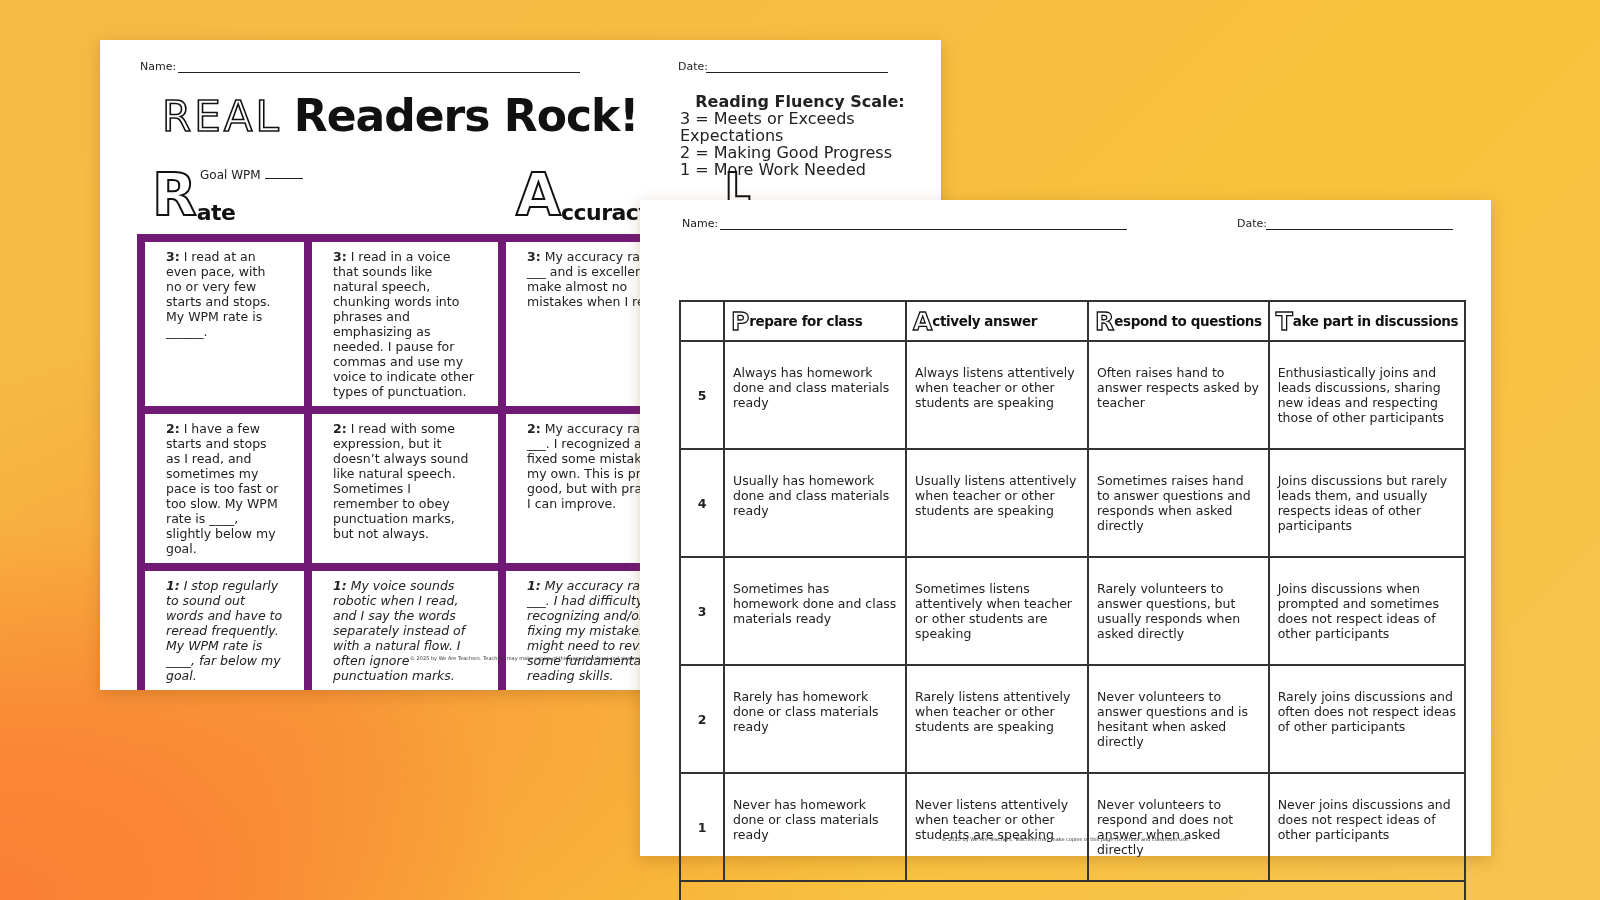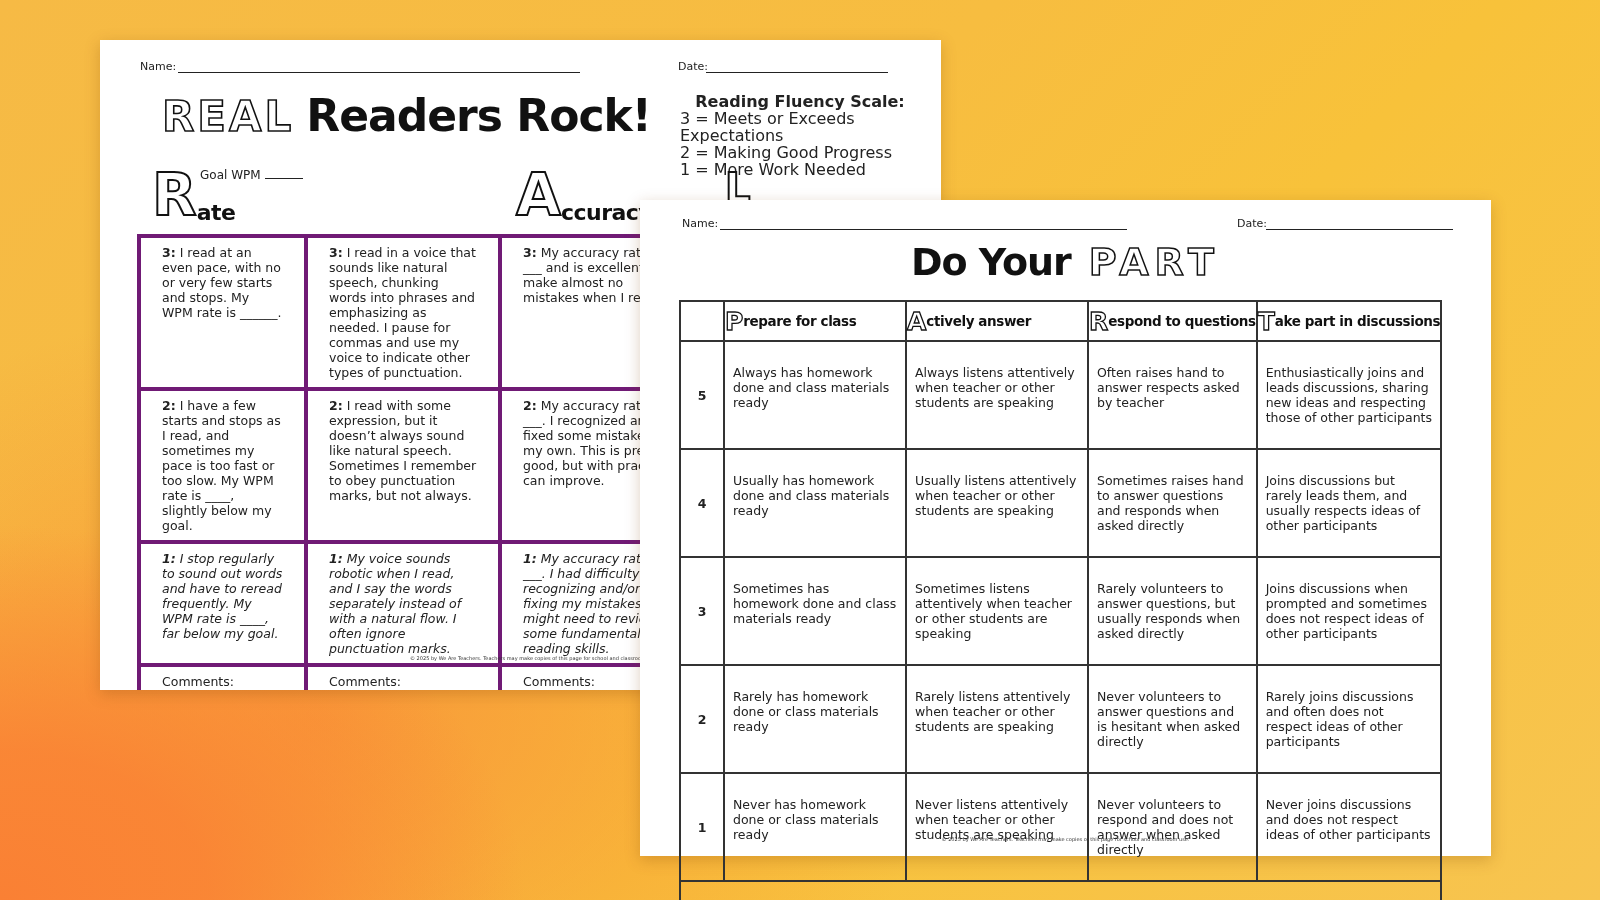--- a/index.html
+++ b/index.html
@@ -16,54 +16,54 @@
   .sheet {
     position: absolute;
     background: #ffffff;
     box-shadow: 0 4px 14px rgba(120, 60, 0, 0.25);
   }
   
   #sheet-real { left: 100px; top: 40px; width: 841px; height: 650px; overflow: hidden; }
   .line-label { position: absolute; font-size: 11px; color: #222; }
   .underline { position: absolute; border-bottom: 1px solid #222; height: 1px; }
   .title-outline {
-    font-family: "DejaVu Sans", sans-serif; font-weight: bold;
+    font-family: "DejaVu Sans", sans-serif; font-weight: normal;
     color: #ffffff;
     -webkit-text-stroke: 1.6px #111;
     letter-spacing: 3px;
   }
   .title-solid { font-family: "DejaVu Sans", sans-serif; font-weight: bold; color: #111; letter-spacing: -1px; }
   #real-title { position: absolute; left: 62px; top: 50px; font-size: 44px; white-space: nowrap; }
   #real-title .title-outline { font-size: 42px; margin-right: 12px; }
   .scale { position: absolute; left: 580px; top: 53px; width: 230px; font-size: 16px; line-height: 17px; color: #222; }
   .scale .scale-head { font-weight: bold; text-align: center; margin-left: 10px; }
   .col-head { position: absolute; top: 125px; white-space: nowrap; }
   .col-head .big { font-size: 58px; font-weight: bold; color: #fff; -webkit-text-stroke: 2px #111; line-height: 60px; vertical-align: bottom; }
   .col-head .rest { font-size: 22px; font-weight: bold; color: #111; vertical-align: bottom; letter-spacing: -0.5px; }
   .goal { position: absolute; left: 100px; top: 128px; font-size: 12px; color: #222; white-space: nowrap; }
   .goal .blank { display: inline-block; width: 38px; border-bottom: 1px solid #222; margin-left: 4px; }
   table.real {
     position: absolute; left: 37px; top: 194px; border-collapse: collapse;
     font-size: 12.5px; line-height: 15px; color: #222;
   }
-  table.real td { border: 4px solid #701a75; vertical-align: top; padding: 7px 21px; }
+  table.real td { border: 8px solid #701a75; vertical-align: top; padding: 7px 21px; }
   table.real td b { font-weight: bold; }
   .foot1 { position: absolute; left: 310px; top: 615px; font-size: 5px; color: #333; white-space: nowrap; }
 
   
   #sheet-part { left: 640px; top: 200px; width: 851px; height: 656px; }
   #part-title { position: absolute; left: 0; right: 0; top: 40px; text-align: center; white-space: nowrap; }
   #part-title .title-solid { font-size: 38px; letter-spacing: -1px; margin-right: 18px; }
   #part-title .title-outline { font-size: 38px; letter-spacing: 6px; -webkit-text-stroke: 1.5px #111; }
   table.part {
     position: absolute; left: 39px; top: 100px; border-collapse: collapse;
     font-size: 12.5px; line-height: 15px; color: #222;
   }
   table.part td, table.part th { border: 2px solid #333; vertical-align: top; padding: 23px 8px; }
-  table.part th { text-align: left; vertical-align: middle; height: 40px; padding: 2px 0; white-space: nowrap; }
+  table.part th { text-align: left; vertical-align: middle; height: 40px; padding: 2px 6px; white-space: nowrap; }
   table.part th .hbig { font-size: 25px; font-weight: bold; color: #fff; -webkit-text-stroke: 1.3px #111; vertical-align: middle; }
   table.part th .hrest { font-size: 13.5px; font-weight: bold; color: #111; letter-spacing: -0.4px; vertical-align: middle; }
   table.part td.score { text-align: center; vertical-align: middle; font-weight: bold; font-size: 12.5px; width: 44px; padding: 0; }
   table.part tr.body-row td { height: 80px; }
   table.part td.comments { height: 70px; }
   .foot2 { position: absolute; left: 0; right: 0; top: 636px; text-align: center; font-size: 5px; color: #333; white-space: nowrap; }
 </style>
 </head>
 <body>
 
@@ -125,23 +125,20 @@
     </table>
   <div class="foot1">© 2025 by We Are Teachers. Teachers may make copies of this page for school and classroom use.</div>
 </div>
 
 <div class="sheet" id="sheet-part">
   <span class="line-label" style="left:42px; top:17px;">Name:</span>
   <div class="underline" style="left:80px; top:29px; width:407px;"></div>
   <span class="line-label" style="left:597px; top:17px;">Date:</span>
   <div class="underline" style="left:626px; top:29px; width:187px;"></div>
 
-  <div id="part-title">
-    <span class="title-solid">Do Your</span><span class="title-outline">PART</span>
-  </div>
 
   <table class="part">
     <tbody>
         <tr>
       <th style="width:44px;"></th>
       <th style="width:182px;"><span class="hbig">P</span><span class="hrest">repare for class</span></th>
       <th style="width:182px;"><span class="hbig">A</span><span class="hrest">ctively answer</span></th>
       <th style="width:164px;"><span class="hbig">R</span><span class="hrest">espond to questions</span></th>
       <th style="width:182px;"><span class="hbig">T</span><span class="hrest">ake part in discussions</span></th>
     </tr>

